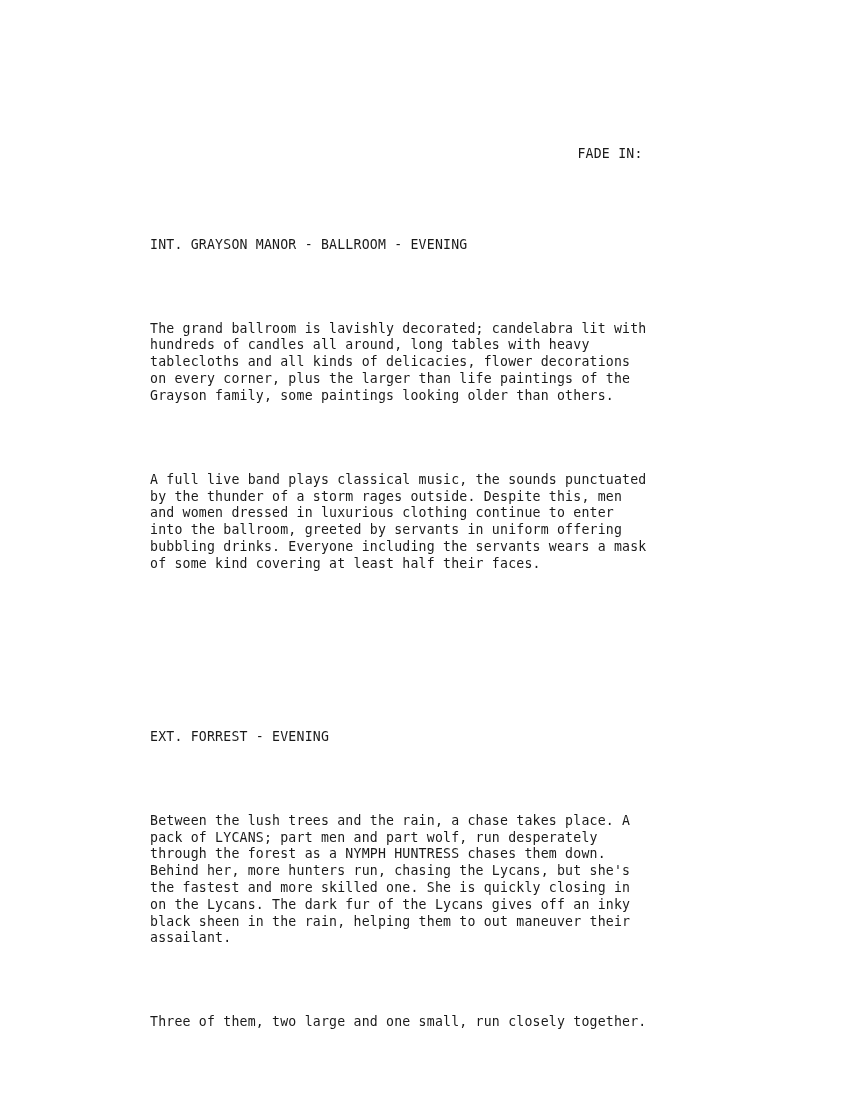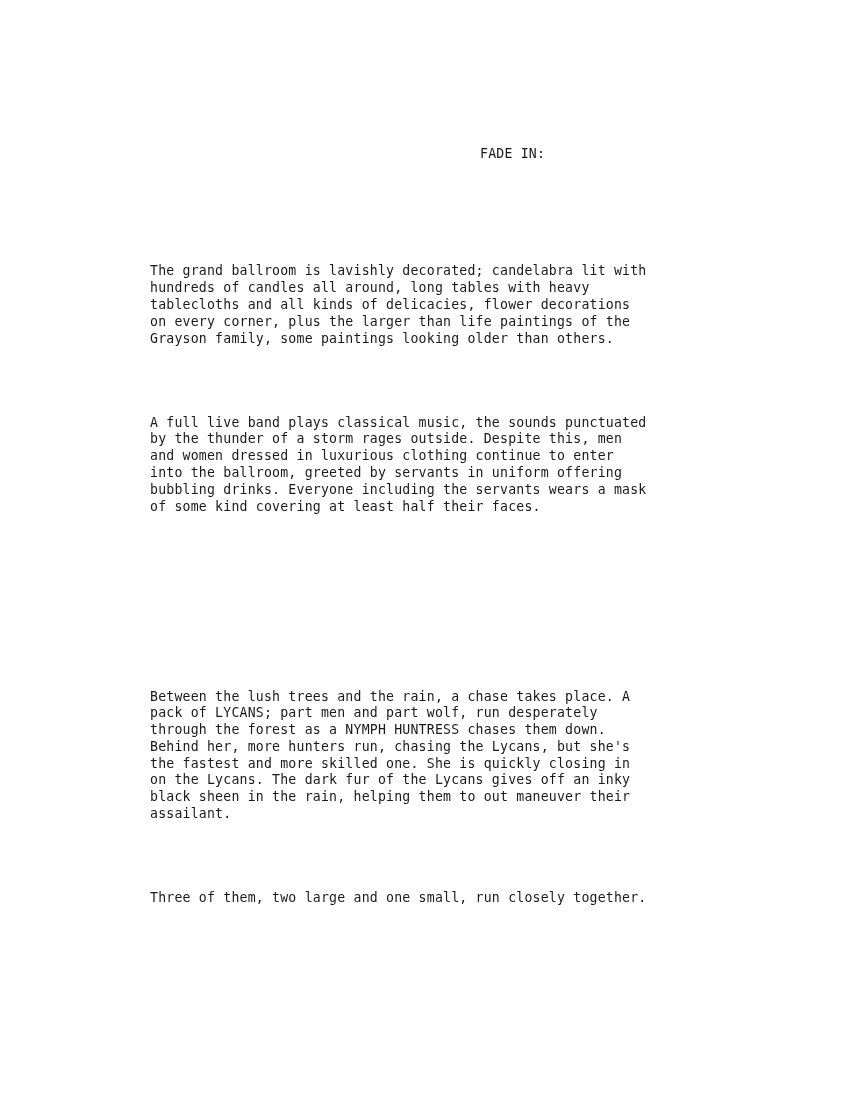--- a/index.html
+++ b/index.html
@@ -29,52 +29,55 @@
   }
   .block {
     margin: 0 0 16.8px 0;
   }
   .transition {
     text-align: left;
     margin: 0 0 16.8px 0;
     padding-left: 330px;
   }
   .transition.first {
-    margin-bottom: 33px;
+    margin-bottom: 23px;
+    text-align: center;
   }
   .slugline {
     margin: 0 0 16.8px 0;
   }
   .spacer-med { height: 22px; }
 </style>
 </head>
 <body>
 
 <div class="page">
   <div class="script">
 
     <div class="transition first">FADE IN:</div>
 
+    <div class="block slugline">INT. GRAYSON MANOR - BALLROOM - EVENING</div>
 
     <div class="block">The grand ballroom is lavishly decorated; candelabra lit with
 hundreds of candles all around, long tables with heavy
 tablecloths and all kinds of delicacies, flower decorations
 on every corner, plus the larger than life paintings of the
 Grayson family, some paintings looking older than others.</div>
 
     <div class="block">A full live band plays classical music, the sounds punctuated
 by the thunder of a storm rages outside. Despite this, men
 and women dressed in luxurious clothing continue to enter
 into the ballroom, greeted by servants in uniform offering
 bubbling drinks. Everyone including the servants wears a mask
 of some kind covering at least half their faces.</div>
 
 
     <div class="spacer-med"></div>
 
+    <div class="block slugline">EXT. FORREST - EVENING</div>
 
     <div class="block">Between the lush trees and the rain, a chase takes place. A
 pack of LYCANS; part men and part wolf, run desperately
 through the forest as a NYMPH HUNTRESS chases them down.
 Behind her, more hunters run, chasing the Lycans, but she's
 the fastest and more skilled one. She is quickly closing in
 on the Lycans. The dark fur of the Lycans gives off an inky
 black sheen in the rain, helping them to out maneuver their
 assailant.</div>
 

